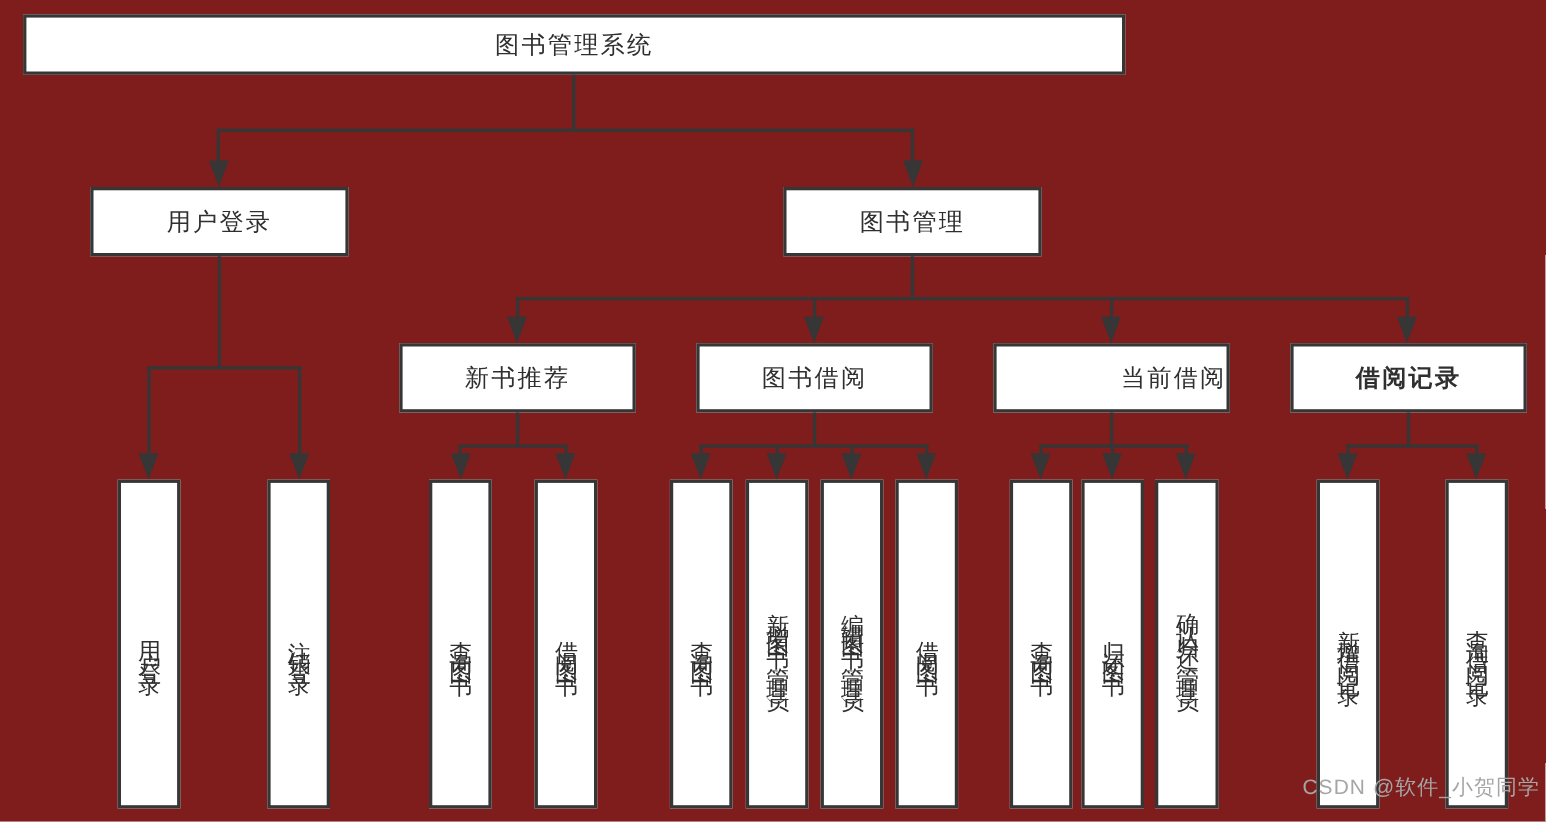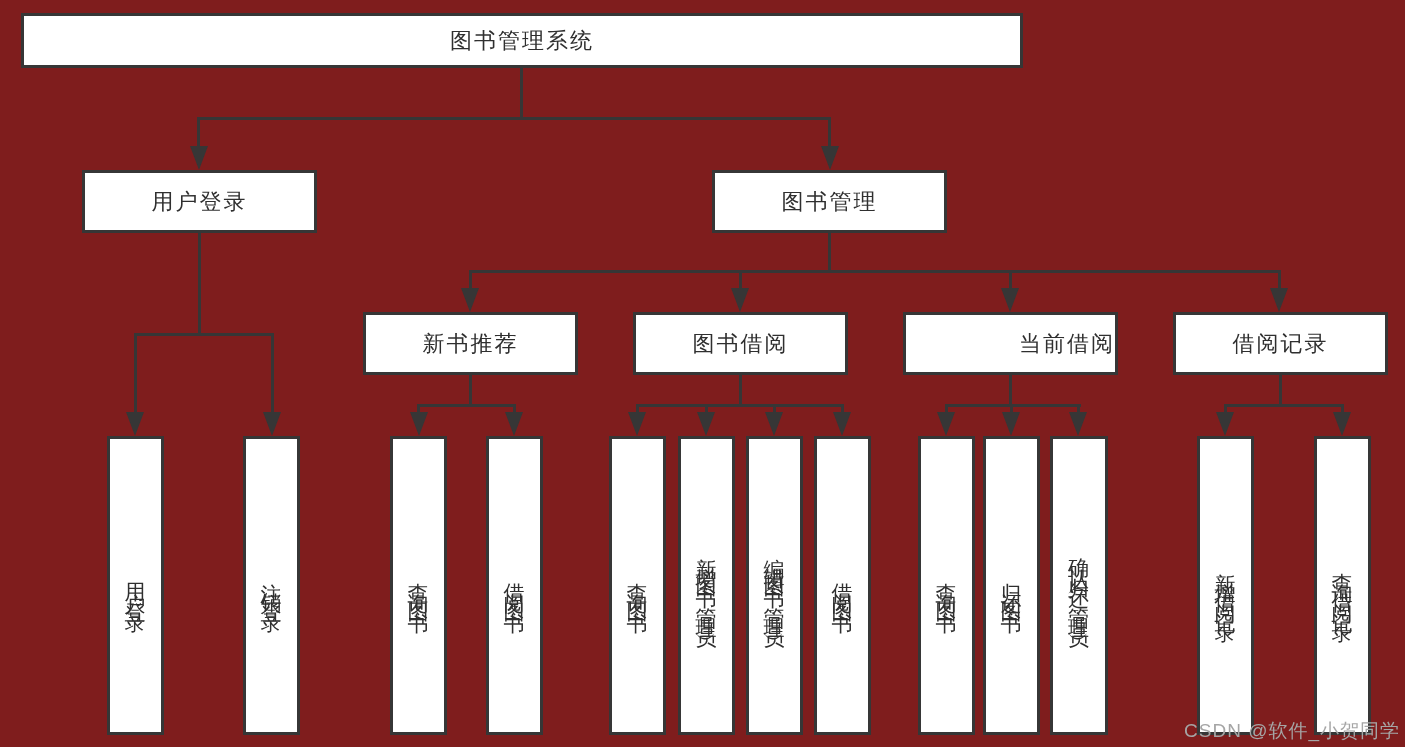--- a/index.html
+++ b/index.html
@@ -33,21 +33,21 @@
   .arrow {
     position: absolute;
     width: 0; height: 0;
     border-left: 9px solid transparent;
     border-right: 9px solid transparent;
     border-top: 24px solid #363636;
   }
   .watermark {
     position: absolute;
     right: 5px;
-    bottom: 3px;
+    bottom: 18px;
     font-size: 19px;
     letter-spacing: 1px;
     color: #a5a5a5;
   }
 </style>
 </head>
 <body>
 
 <div class="canvas">
 
@@ -64,21 +64,21 @@
 
   <div class="box h" style="left:363px; top:312px; width:215px; height:63px;">
     <span>新书推荐</span>
   </div>
   <div class="box h" style="left:633px; top:312px; width:215px; height:63px;">
     <span>图书借阅</span>
   </div>
   <div class="box h" style="left:903px; top:312px; width:215px; height:63px;justify-content:flex-end;">
     <span>当前借阅</span>
   </div>
-  <div class="box h" style="left:1173px; top:312px; width:215px; height:63px;">
+  <div class="box h" style="left:1173px; top:312px; width:215px; height:63px;font-weight:bold;">
     <span>借阅记录</span>
   </div>
 
   <div class="box v" style="left:107px; top:436px; width:57px; height:299px;">
     <span>用户登录</span>
   </div>
   <div class="box v" style="left:243px; top:436px; width:57px; height:299px;">
     <span>注销登录</span>
   </div>
 

